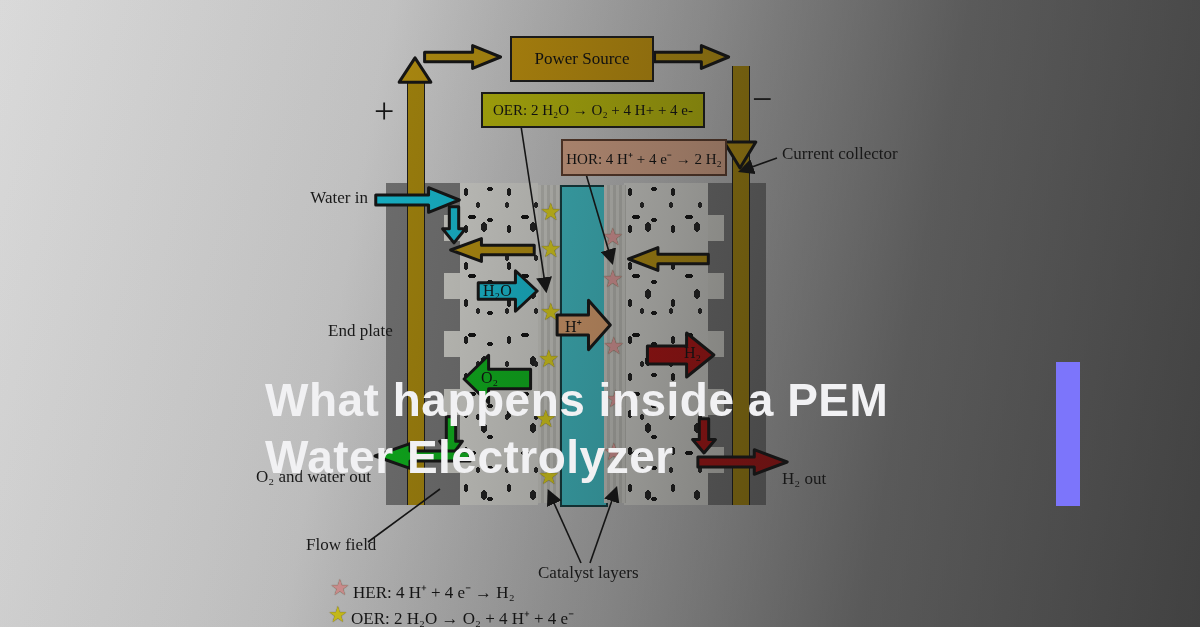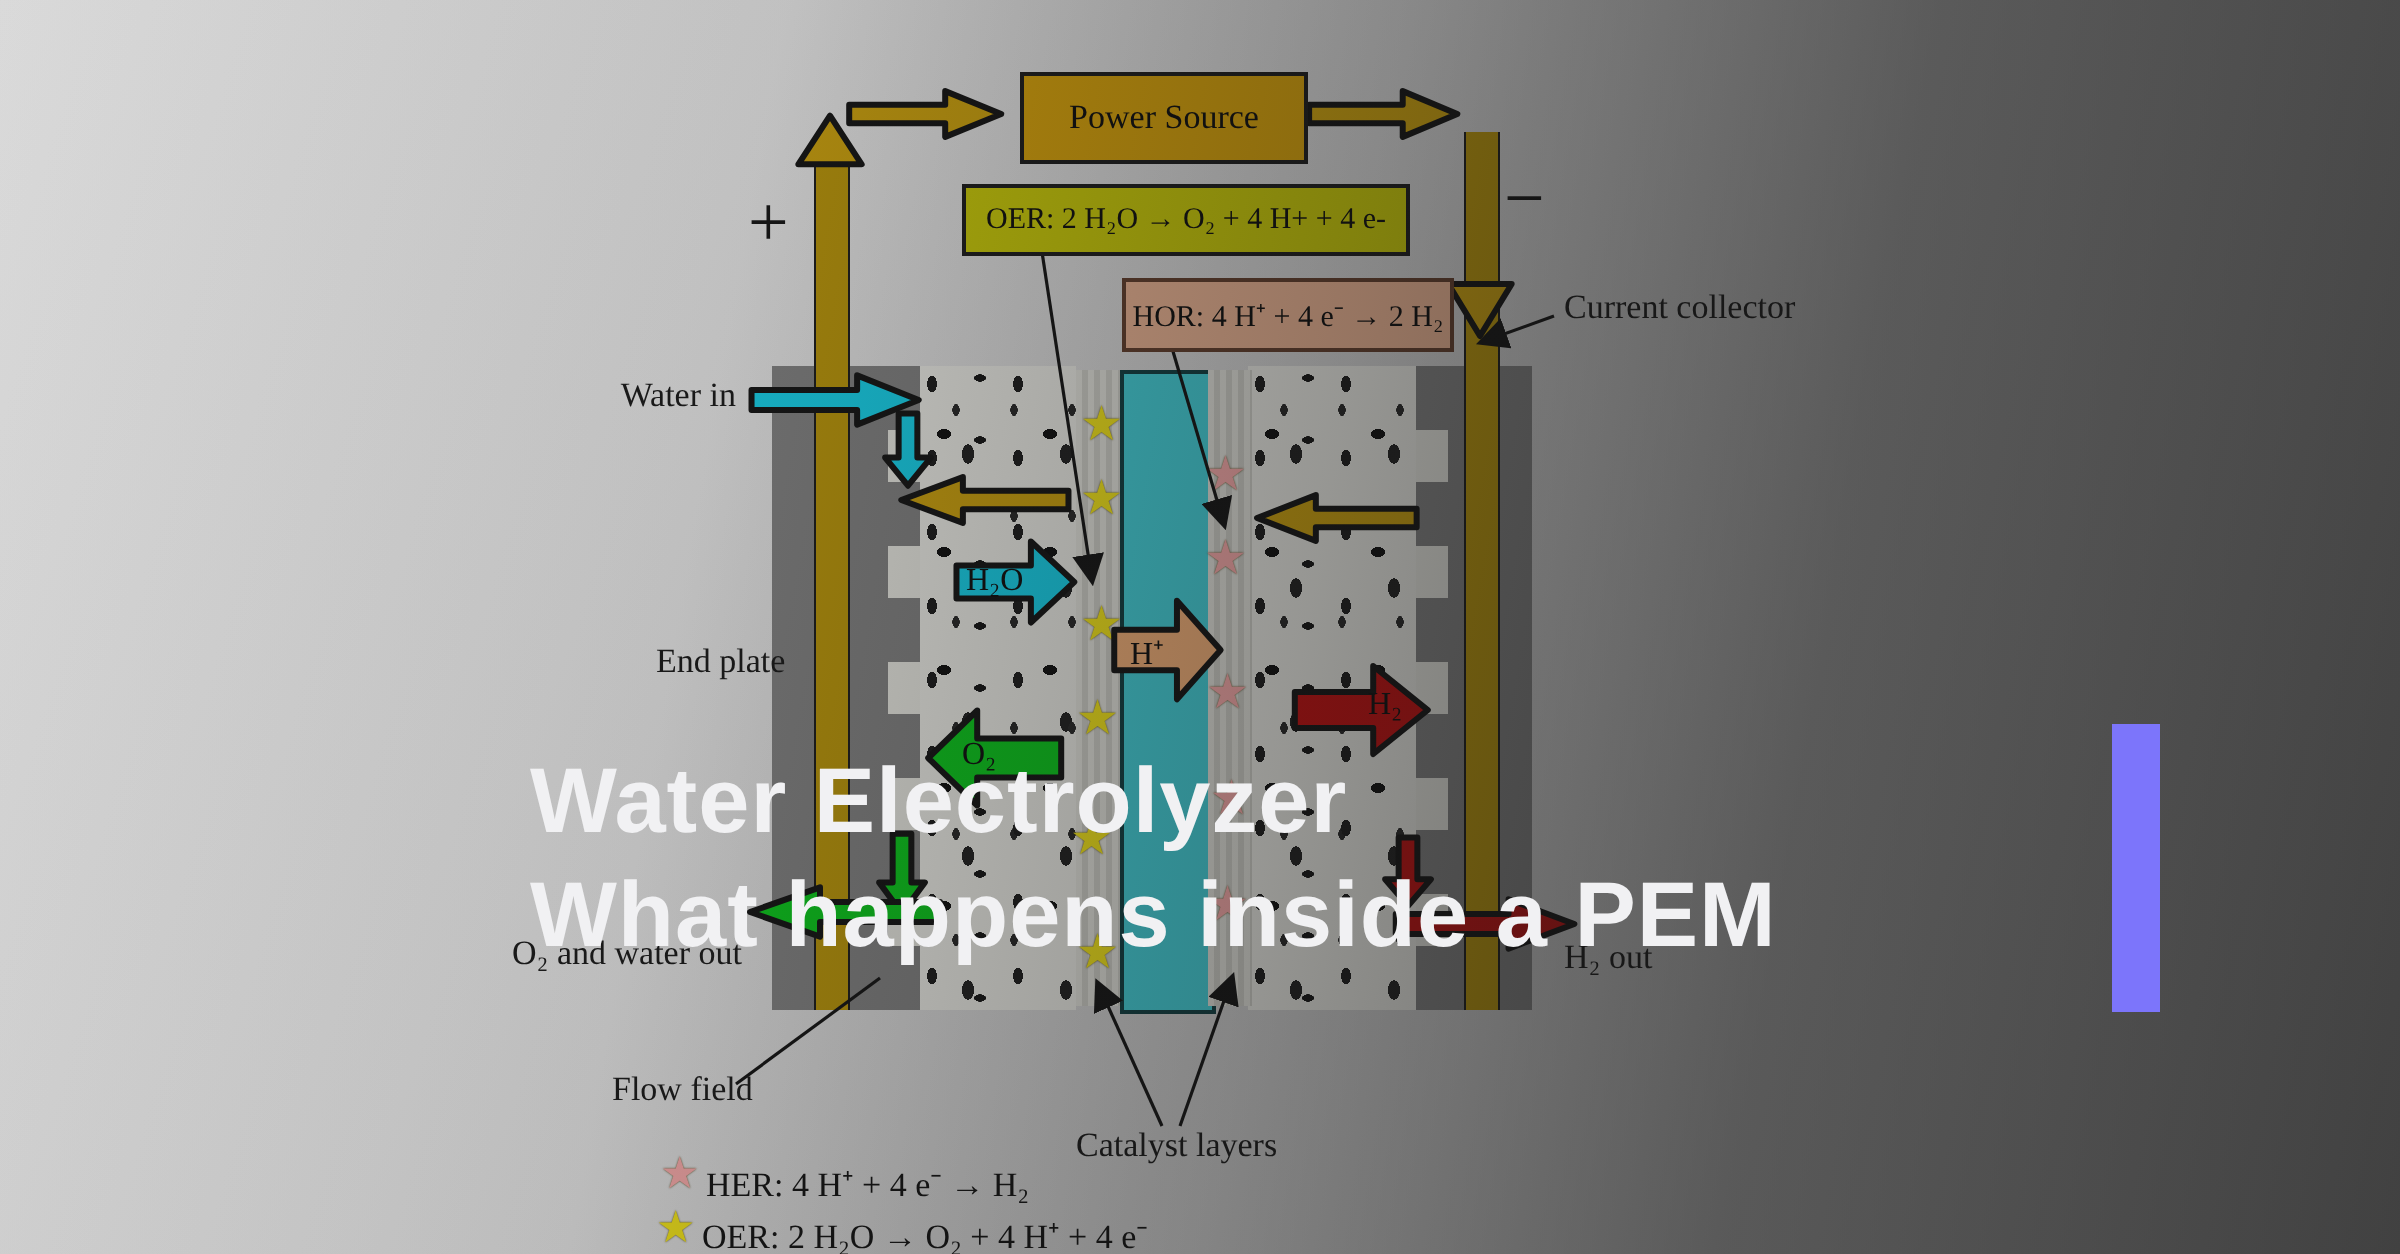--- a/index.html
+++ b/index.html
@@ -168,18 +168,18 @@
 
     <span class="star" style="left: 330px; top: 577px; font-size: 22px; color: rgb(226, 156, 156);">★</span>
     <span class="legend-text" style="left:353px;top:580px;">HER: 4 H⁺ + 4 e⁻ → H₂</span>
     <span class="star" style="left: 328px; top: 604px; font-size: 22px; color: rgb(221, 208, 26);">★</span>
     <span class="legend-text" style="left:351px;top:606px;">OER: 2 H₂O → O₂ + 4 H⁺ + 4 e⁻</span>
   </div>
 
   <div class="overlay"></div>
 
   <div class="title">
+    <div>What happens inside a PEM</div>
     <div>Water Electrolyzer</div>
-    <div>What happens inside a PEM</div>
   </div>
 
   <div class="accent-bar" style="background-color: rgb(124, 117, 251);"></div>
 </div>
 
 </body></html>

